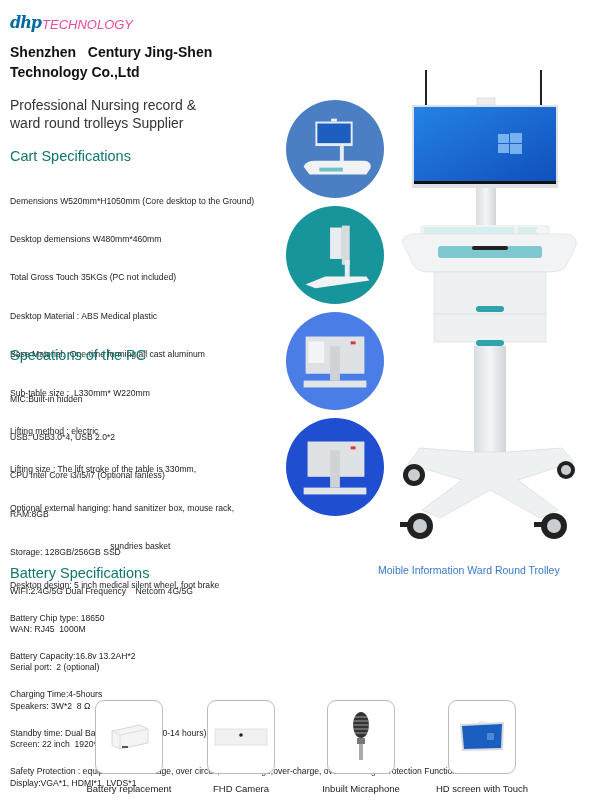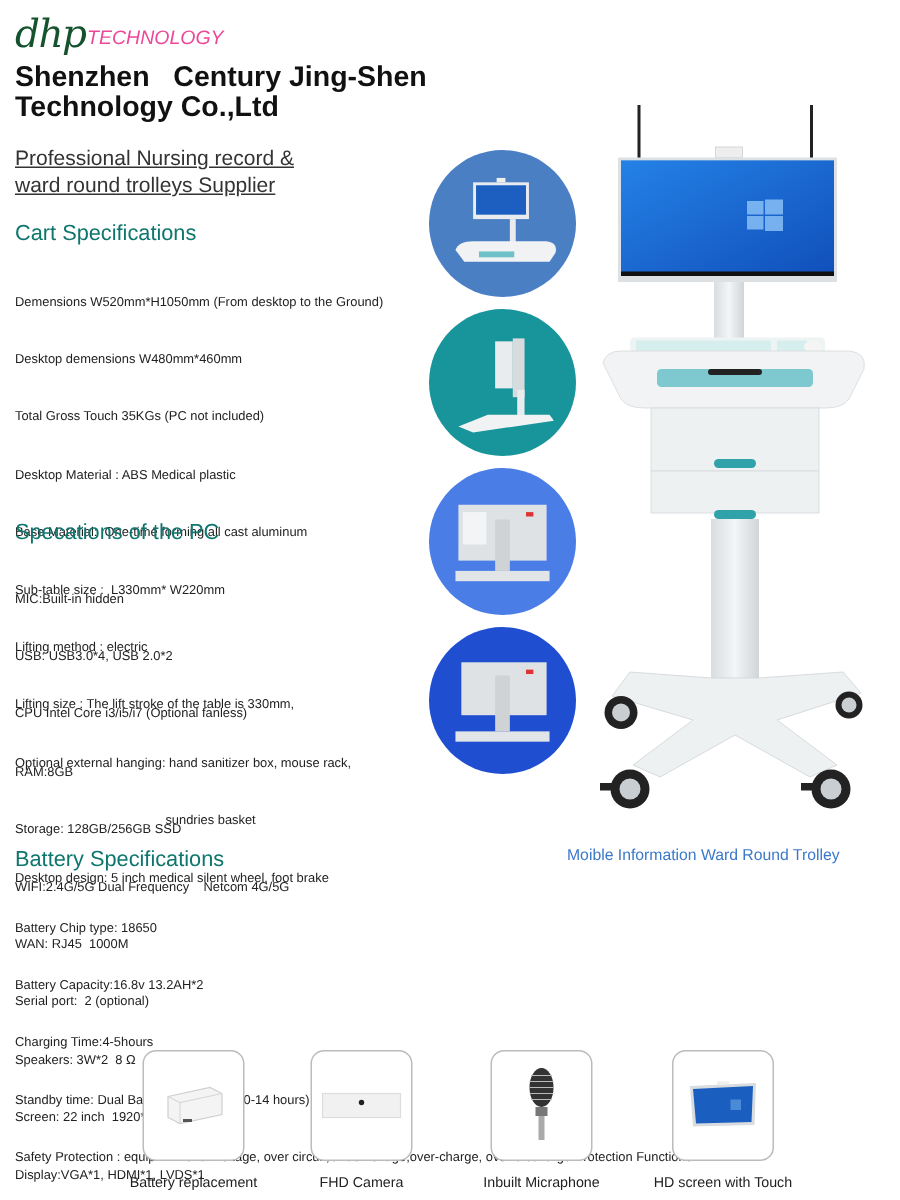--- a/index.html
+++ b/index.html
@@ -1,24 +1,24 @@
 <!DOCTYPE html>
 <html><head>
 <meta charset="utf-8">
 <style>
   * { box-sizing: border-box; margin: 0; padding: 0; }
   html, body { width: 600px; height: 800px; background: #ffffff; overflow: hidden; }
   body { position: relative; font-family: "Liberation Sans", "DejaVu Sans", sans-serif; color: #222; }
 
   .logo { position: absolute; left: 10px; top: 6px; height: 30px; display: flex; align-items: flex-end; }
-  .logo-mark { font-family: "DejaVu Serif", serif; font-style: italic; font-weight: normal; font-size: 26px; color: #14532d; letter-spacing: -1px; line-height: 26px; }
+  .logo-mark { font-family: "DejaVu Serif", serif; font-style: italic; font-weight: bold; font-size: 16px; color: #0369a1; letter-spacing: -1px; line-height: 26px; }
   .logo-text { font-size: 13px; color: #ec4899; font-style: italic; letter-spacing: 0px; margin-left: 1px; line-height: 22px; }
 
-  .company { position: absolute; left: 10px; top: 42px; font-weight: bold; font-size: 19px; line-height: 20px; color: #111; white-space: pre; }
-  .tagline { position: absolute; left: 10px; top: 96px; font-size: 14px; line-height: 18px; color: #333; white-space: pre; text-decoration: underline; }
+  .company { position: absolute; left: 10px; top: 42px; font-weight: bold; font-size: 14px; line-height: 20px; color: #111; white-space: pre; }
+  .tagline { position: absolute; left: 10px; top: 96px; font-size: 14px; line-height: 18px; color: #333; white-space: pre; }
 
   .section-title { position: absolute; left: 10px; font-size: 14.5px; color: #0f766e; }
   .spec-list { position: absolute; left: 10px; font-size: 8.6px; line-height: 12.8px; color: #222; white-space: pre; }
 
   .circle { position: absolute; width: 98px; height: 98px; border-radius: 50%; overflow: hidden; }
   .circle svg { width: 100%; height: 100%; display: block; }
 
   .trolley { position: absolute; left: 390px; top: 70px; width: 200px; height: 490px; }
   .trolley-caption { position: absolute; left: 378px; top: 564px; font-size: 10.5px; color: #3a78c9; }
 
@@ -35,21 +35,21 @@
   <span class="logo-text">TECHNOLOGY</span>
 </div>
 
 <div class="company">Shenzhen   Century Jing-Shen
 Technology Co.,Ltd</div>
 <div class="tagline">Professional Nursing record &amp;
 ward round trolleys Supplier</div>
 
 <div class="section-title" style="top:148px">Cart Specifications</div>
 <div class="spec-list" style="top:169px">
-  <div>Demensions W520mm*H1050mm (From desktop to the Ground)</div>
+  <div>Demensions W520mm*H1050mm (Core desktop to the Ground)</div>
   <div>Desktop demensions W480mm*460mm</div>
   <div>Total Gross Touch 35KGs (PC not included)</div>
   <div>Desktop Material : ABS Medical plastic</div>
   <div>Base Material:  One-time forming all cast aluminum</div>
   <div>Sub-table size :  L330mm* W220mm</div>
   <div>Lifting method : electric</div>
   <div>Lifting size : The lift stroke of the table is 330mm,</div>
   <div>Optional external hanging: hand sanitizer box, mouse rack,</div>
   <div>                                          sundries basket</div>
   <div>Desktop design: 5 inch medical silent wheel, foot brake</div>

